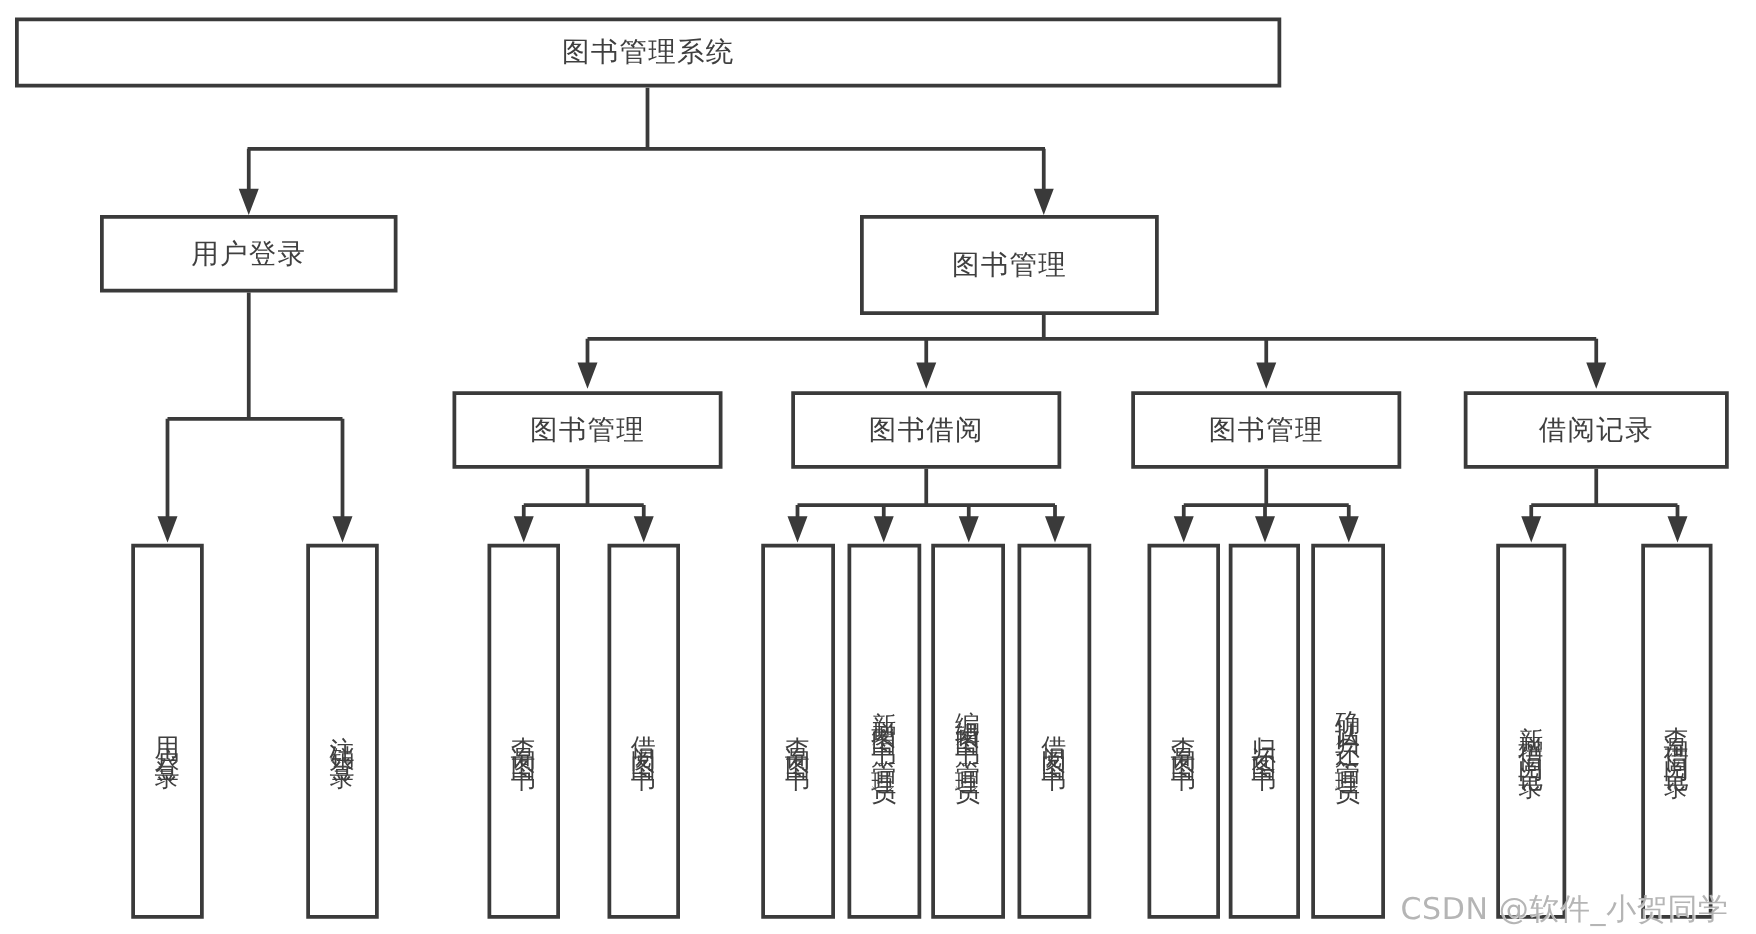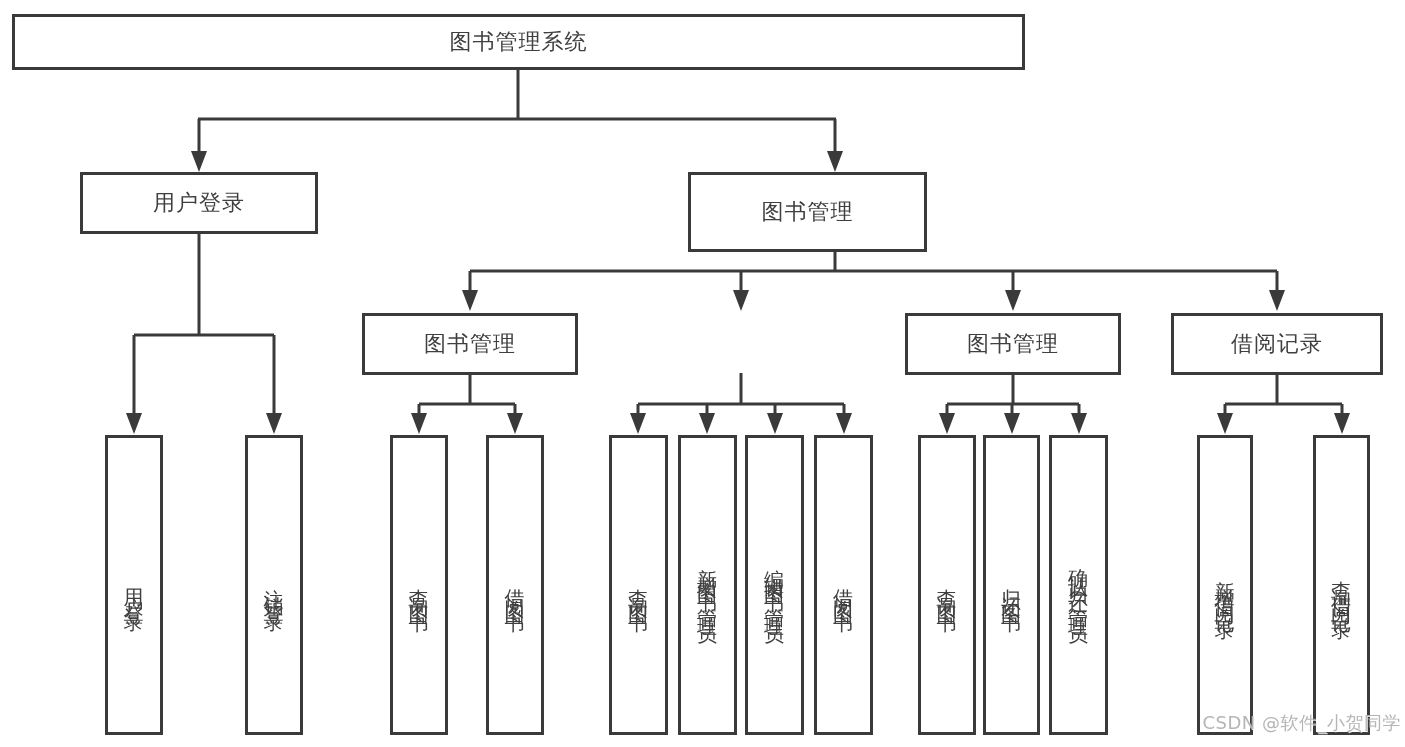--- a/index.html
+++ b/index.html
@@ -13,22 +13,22 @@
     display:flex;align-items:center;justify-content:center;
   }
   .box.h span{font-size:22px;letter-spacing:1px;white-space:nowrap;}
   .leaf{top:435px;height:300px;border-width:3px;}
   .leaf .v{
     writing-mode:vertical-rl;text-orientation:mixed;
     font-size:20px;letter-spacing:8px;line-height:1;white-space:nowrap;
     padding-top:8px; 
   }
   .watermark{
-    position:absolute;top:711px;right:4px;z-index:5;
-    font-size:18px;letter-spacing:0.5px;color:rgba(177,177,177,0.95);
+    position:absolute;top:711px;right:22px;z-index:5;
+    font-size:24px;letter-spacing:0.5px;color:rgba(177,177,177,0.95);
     text-shadow:1px 1px 0 rgba(255,255,255,0.8);white-space:nowrap;
   }
 </style>
 </head>
 <body>
 
 <div class="stage">
 
   <svg class="connector-layer" width="1405" height="747" viewBox="0 0 1405 747" xmlns="http://www.w3.org/2000/svg">
     <path fill="none" stroke="#3a3a3a" stroke-width="3" d="M518 70 V119 M198 119 H836
@@ -58,20 +58,23 @@
 
   <div class="box h" style="left:80px;top:172px;width:238px;height:62px">
     <span>用户登录</span>
   </div>
   <div class="box h" style="left:688px;top:172px;width:239px;height:80px">
     <span>图书管理</span>
   </div>
 
   <div class="box h" style="left:362px;top:313px;width:216px;height:62px">
     <span>图书管理</span>
+  </div>
+  <div class="box h" style="left:633px;top:313px;width:216px;height:62px">
+    <span>图书借阅</span>
   </div>
   <div class="box h" style="left:905px;top:313px;width:216px;height:62px">
     <span>图书管理</span>
   </div>
   <div class="box h" style="left:1171px;top:313px;width:212px;height:62px">
     <span>借阅记录</span>
   </div>
 
   <div class="box leaf" style="left:105px;width:58px">
     <span class="v">用户登录</span>

